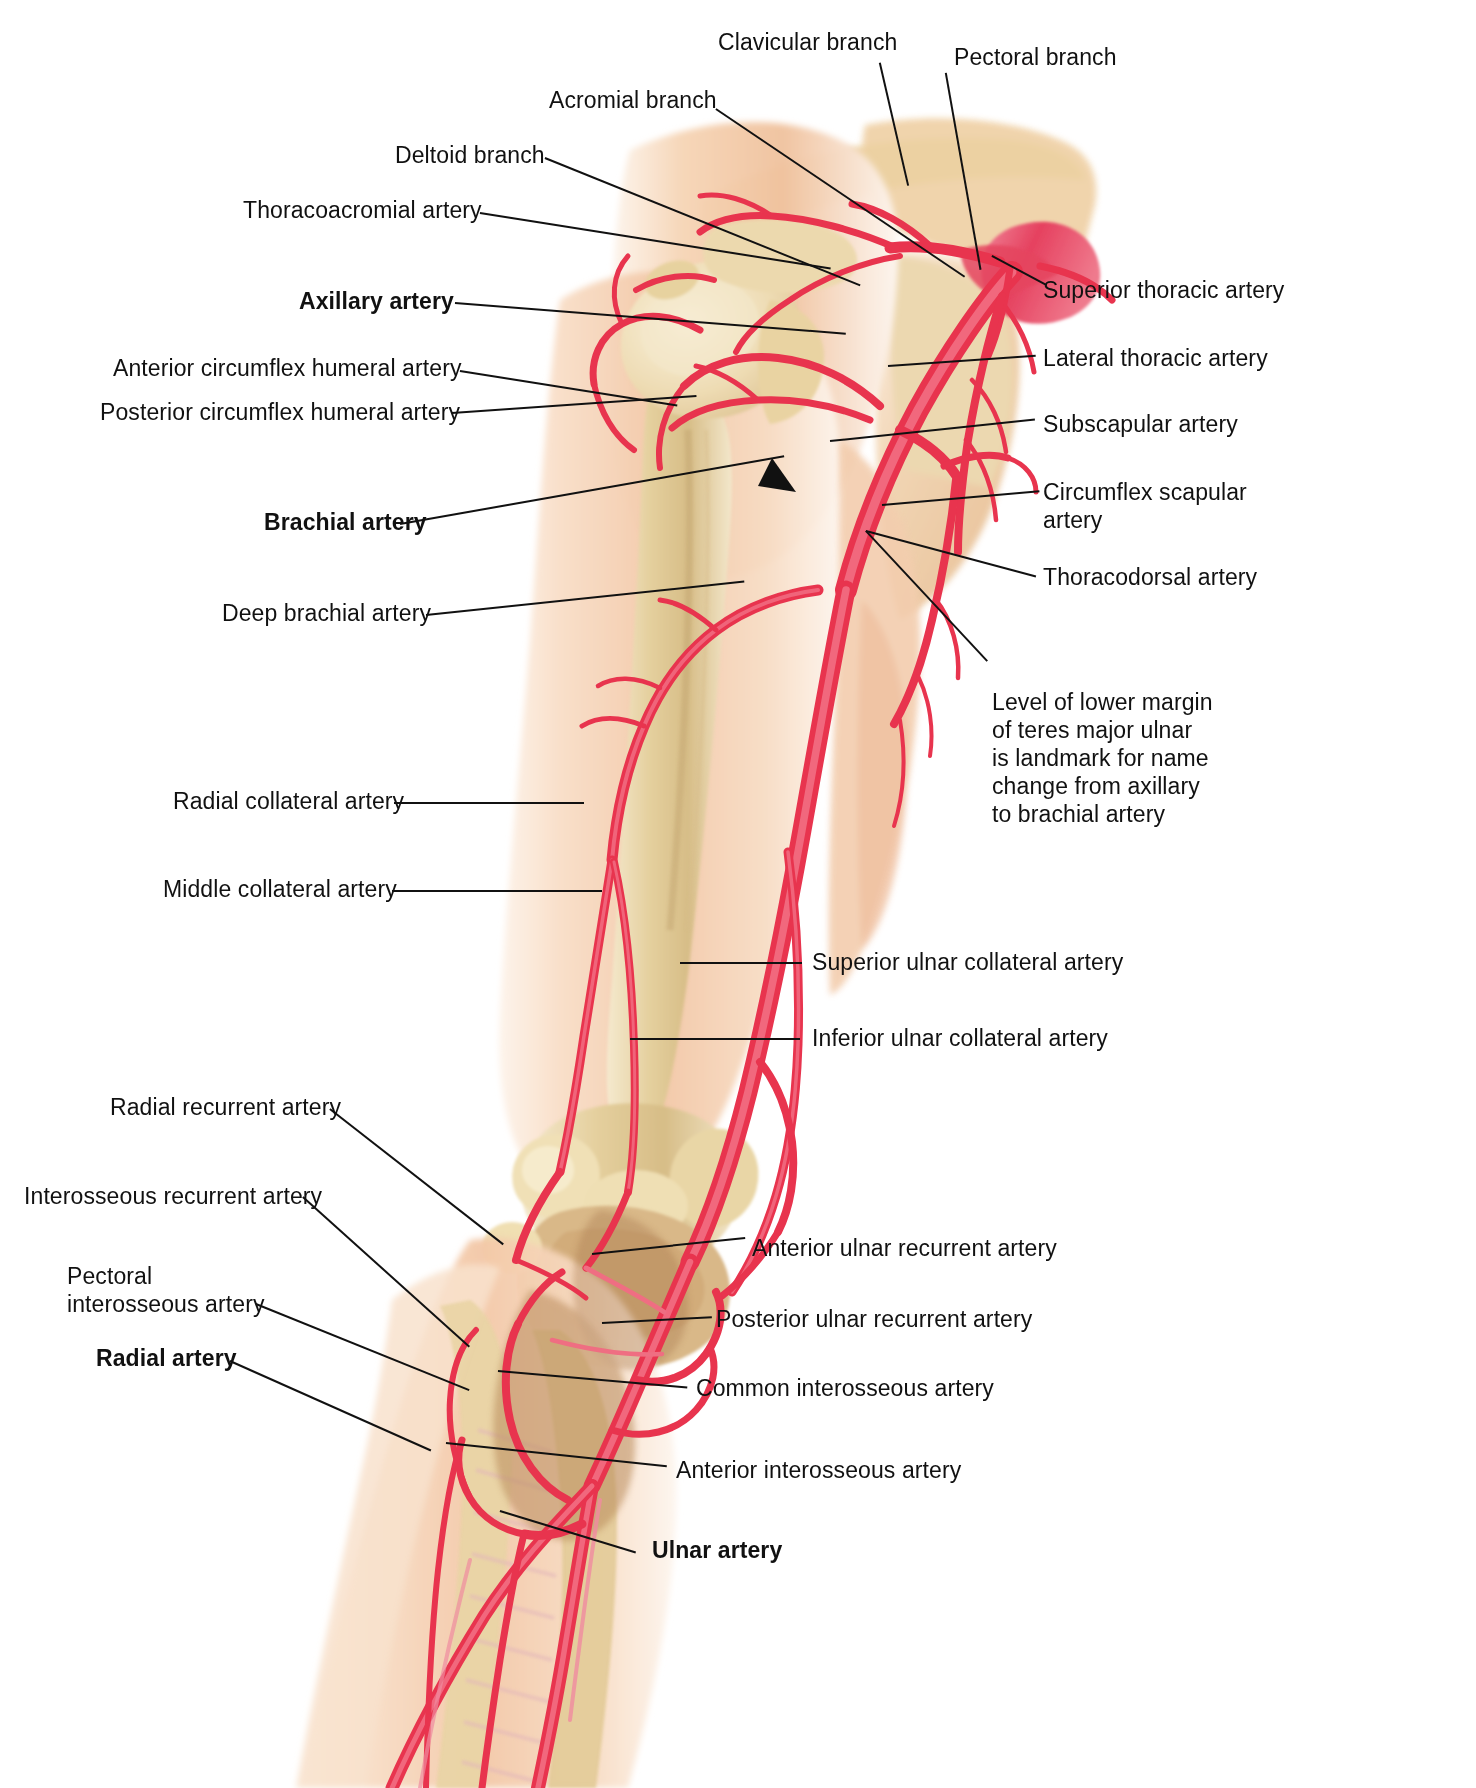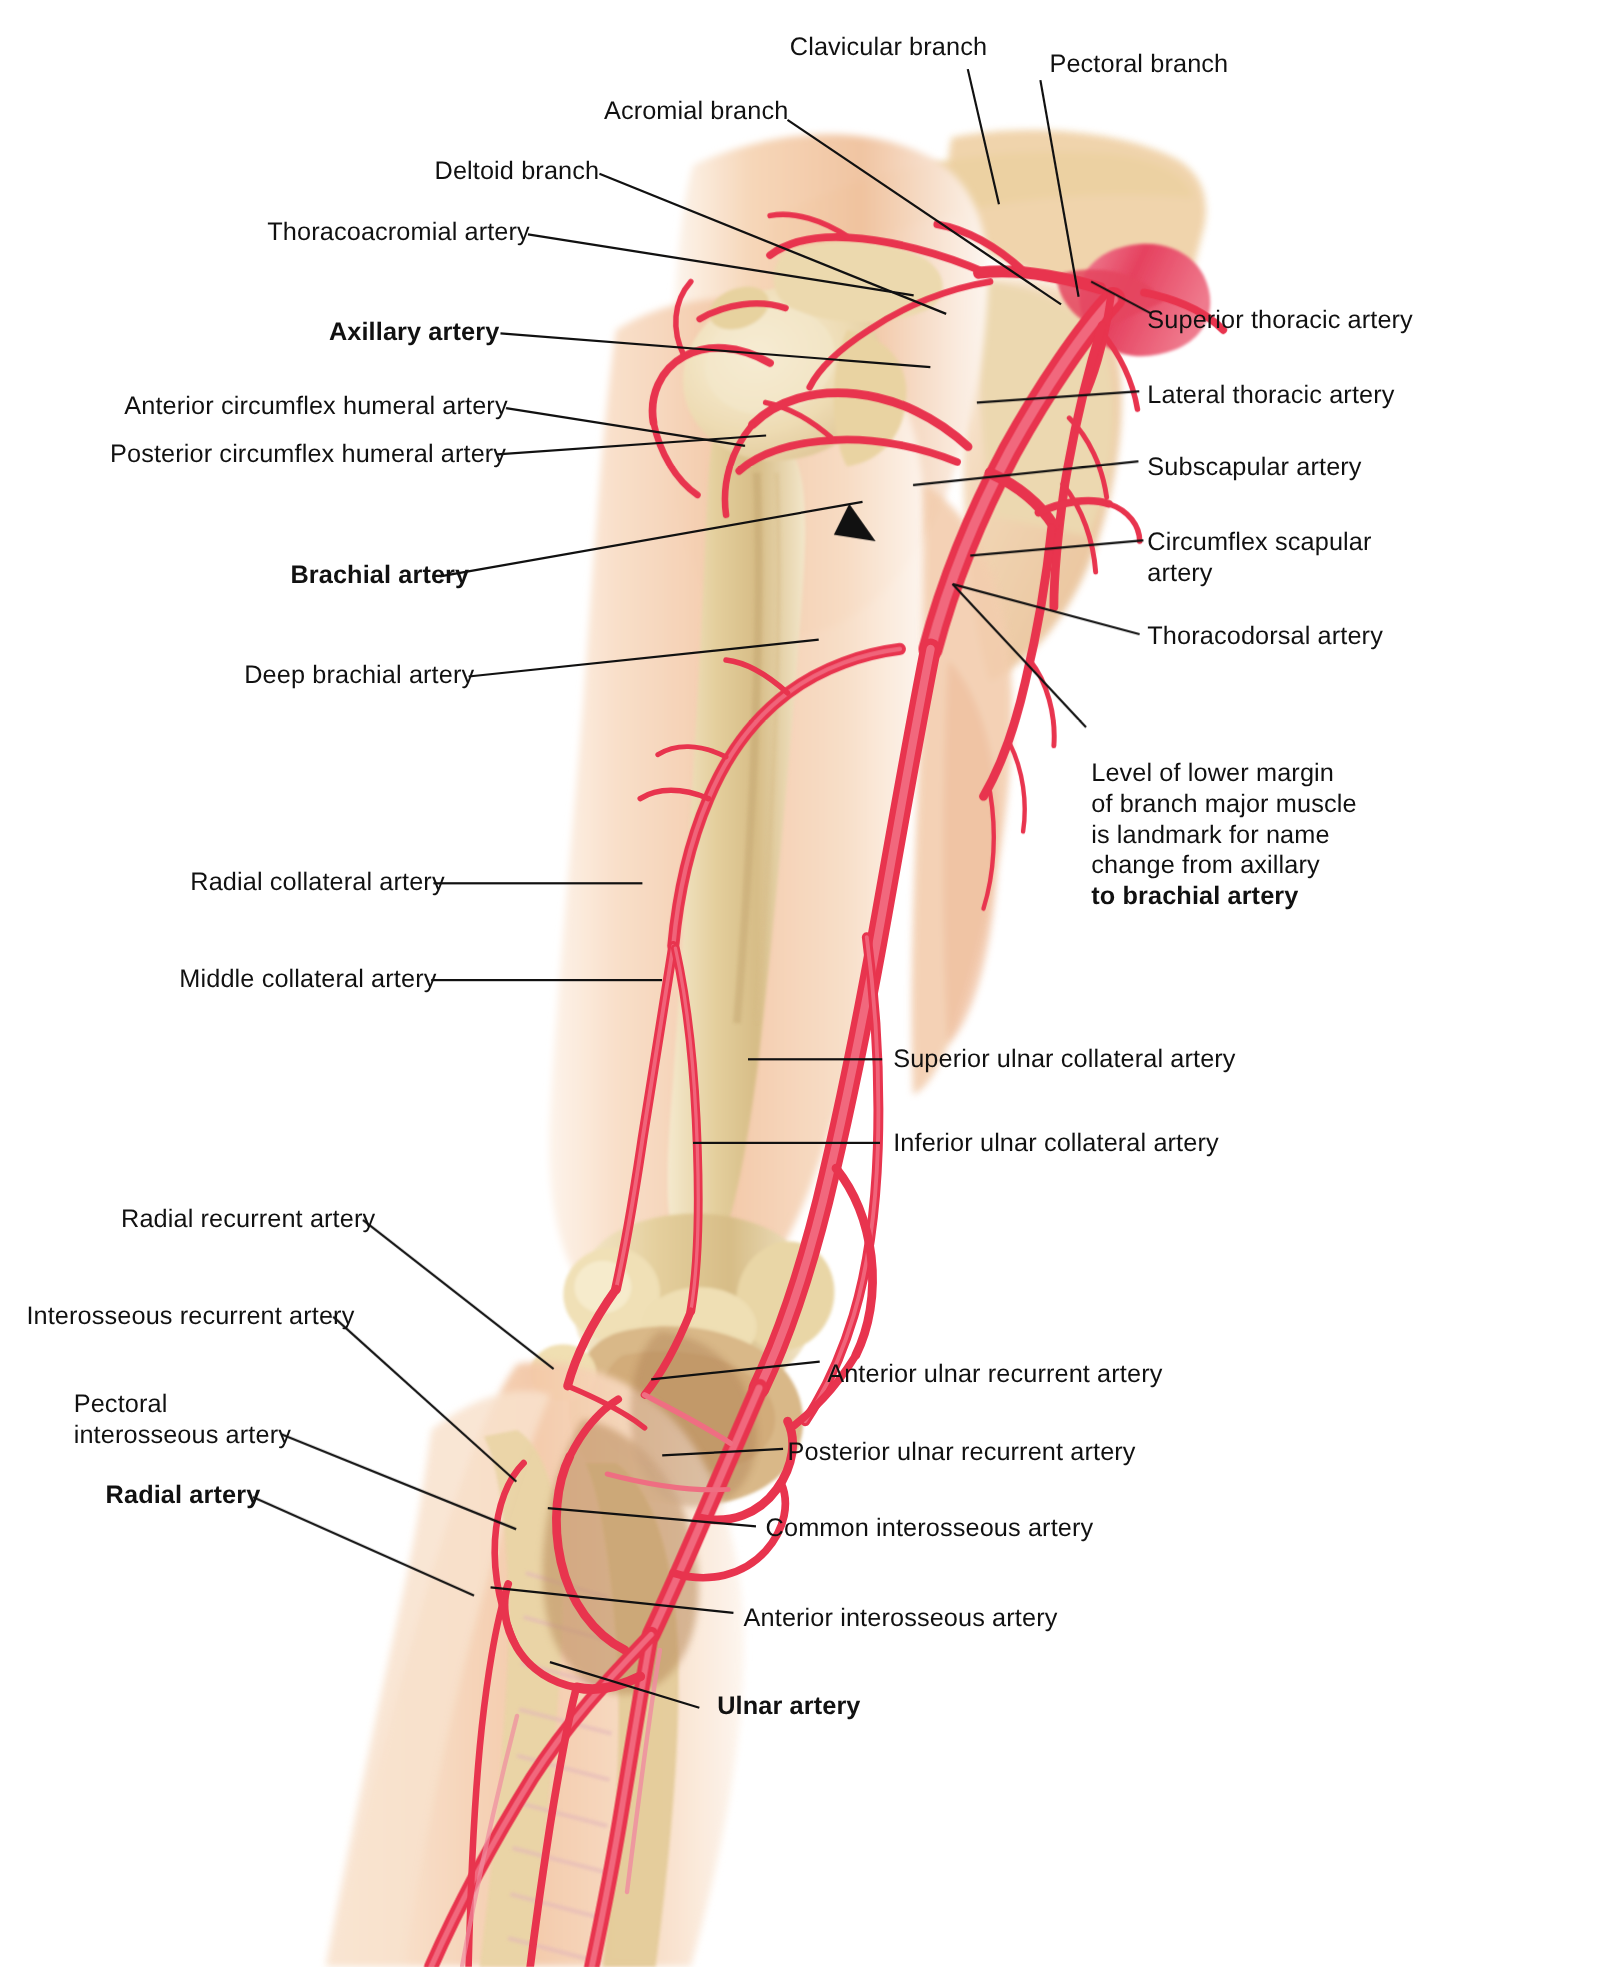--- a/index.html
+++ b/index.html
@@ -384,24 +384,24 @@
   <div class="label bold" style="left:96px; top:1344px;">Radial artery</div>
 
   <div class="label" style="left:1043px; top:276px;">Superior thoracic artery</div>
   <div class="label" style="left:1043px; top:344px;">Lateral thoracic artery</div>
   <div class="label" style="left:1043px; top:410px;">Subscapular artery</div>
   <div class="label" style="left:1043px; top:478px;">Circumflex scapular</div>
   <div class="label" style="left:1043px; top:506px;">artery</div>
   <div class="label" style="left:1043px; top:563px;">Thoracodorsal artery</div>
 
   <div class="label" style="left:992px; top:688px;">Level of lower margin</div>
-  <div class="label" style="left:992px; top:716px;">of branch major muscle</div>
+  <div class="label" style="left:992px; top:716px;">of teres major ulnar</div>
   <div class="label" style="left:992px; top:744px;">is landmark for name</div>
   <div class="label" style="left:992px; top:772px;">change from axillary</div>
-  <div class="label" style="left:992px; top:800px;font-weight:bold;">to brachial artery</div>
+  <div class="label" style="left:992px; top:800px;">to brachial artery</div>
 
   <div class="label" style="left:812px; top:948px;">Superior ulnar collateral artery</div>
   <div class="label" style="left:812px; top:1024px;">Inferior ulnar collateral artery</div>
   <div class="label" style="left:752px; top:1234px;">Anterior ulnar recurrent artery</div>
   <div class="label" style="left:716px; top:1305px;">Posterior ulnar recurrent artery</div>
   <div class="label" style="left:696px; top:1374px;text-align:right;">Common interosseous artery</div>
   <div class="label" style="left:676px; top:1456px;">Anterior interosseous artery</div>
   <div class="label bold" style="left:652px; top:1536px;">Ulnar artery</div>
 
 </div>

